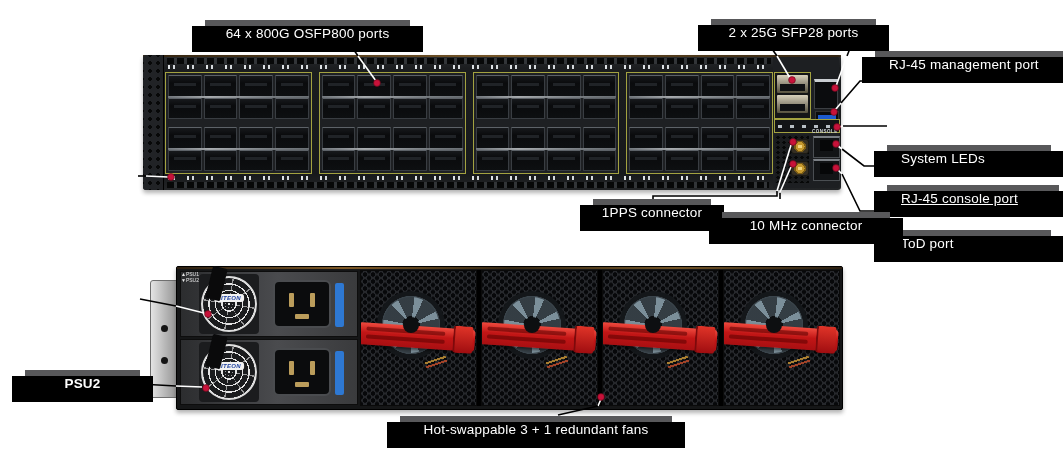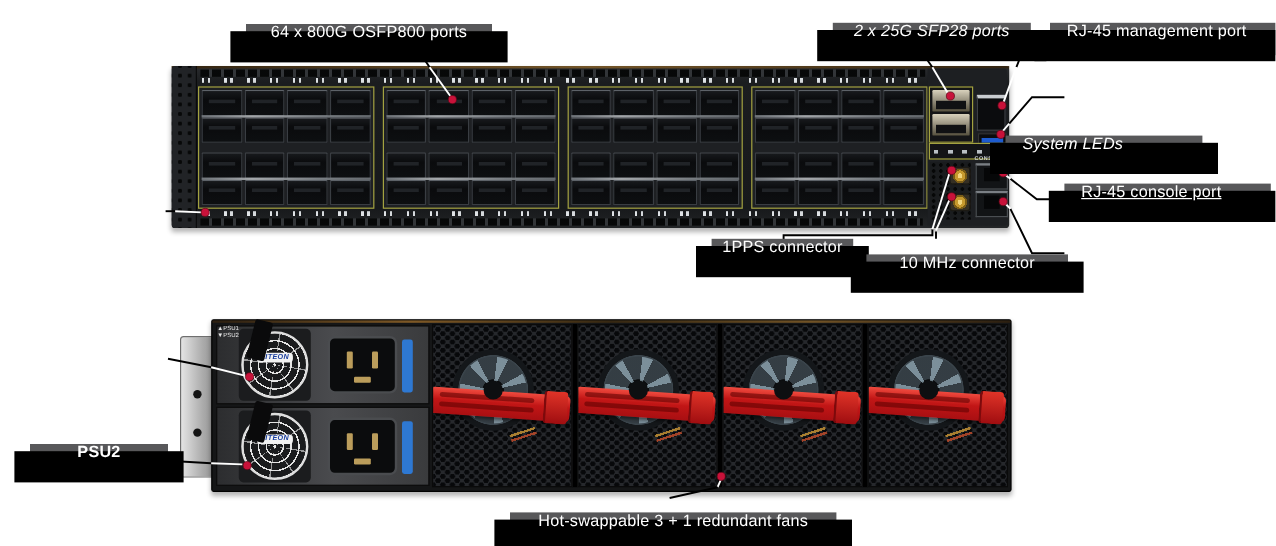--- a/index.html
+++ b/index.html
@@ -5,28 +5,28 @@
 <style>
   html,body { margin:0; padding:0; background:#fff; }
   .stage {
     position:relative; width:1063px; height:455px; background:#fff;
     overflow:hidden; font-family:"Liberation Sans", sans-serif;
   }
 
   
   .callout {
     position:absolute; background:var(--label-bg,#58585a); color:#fff;
-    font-size:13.5px; line-height:1; display:flex; 
+    font-size:13.5px; line-height:1; display:flex; align-items:center;
     justify-content:center; text-align:center; z-index:5; letter-spacing:.2px;
   }
   .callout::before {
     content:""; position:absolute; left:-13px; right:-13px; top:6px; bottom:-5px;
     background:var(--label-shadow,#000); z-index:-1;
   }
-  .callout.la { justify-content:flex-start; padding-left:14px; }
+  .callout.la { justify-content:flex-start; padding-left:14px;margin-top:32px; }
 
   
   svg.leaders { position:absolute; left:0; top:0; z-index:4; }
   .lb { fill:none; stroke:#000; stroke-width:1.6px; }
   .lw { fill:none; stroke:#fff; stroke-width:1.6px; }
   .dot { fill:var(--marker-red,#c8123a); stroke:#5e0716; stroke-width:.6px; }
 
   
   .front {
     position:absolute; left:143px; top:55px; width:698px; height:135px;
@@ -362,38 +362,41 @@
     <circle class="dot" cx="793" cy="164" r="3.4"></circle>
     <circle class="dot" cx="171" cy="177" r="3.4"></circle>
     <circle class="dot" cx="208" cy="314" r="3.4"></circle>
     <circle class="dot" cx="206" cy="388" r="3.4"></circle>
     <circle class="dot" cx="601" cy="397" r="3.4"></circle>
   </svg>
 
   <div class="callout" style="left:205px; top:20px; width:205px; height:27px;">
     <span>64 x 800G OSFP800 ports</span>
     </div>
-  <div class="callout" style="left:694px; top:19px; width:165px; height:27px;font-style:italic;">
+  <div class="callout" style="left:711px; top:19px; width:165px; height:27px;">
     <span>2 x 25G SFP28 ports</span>
     </div>
   <div class="callout la" style="left:875px; top:19px; width:175px; height:27px;">
     <span>RJ-45 management port</span>
     </div>
-  <div class="callout la" style="left:838px; top:113px; width:150px; height:27px;font-style:italic;">
+  <div class="callout la" style="left:887px; top:113px; width:150px; height:27px;">
     <span>System LEDs</span>
     </div>
   <div class="callout la" style="left:887px; top:153px; width:158px; height:27px;text-decoration:underline;">
     <span>RJ-45 console port</span>
     </div>
+  <div class="callout la" style="left:887px; top:198px; width:150px; height:27px;">
+    <span>ToD port</span>
+    </div>
   <div class="callout" style="left:593px; top:199px; width:118px; height:27px;">
     <span>1PPS connector</span>
     </div>
   <div class="callout" style="left:722px; top:212px; width:168px; height:27px;">
     <span>10 MHz connector</span>
     </div>
   <div class="callout" style="left:25px; top:370px; width:115px; height:27px;font-weight:bold;">
     <span>PSU2</span>
     </div>
-  <div class="callout" style="left:425px; top:416px; width:272px; height:27px;margin-top:11px;">
+  <div class="callout" style="left:400px; top:416px; width:272px; height:27px;">
     <span>Hot-swappable 3 + 1 redundant fans</span>
     </div>
 
 </div>
 
 </body></html>

